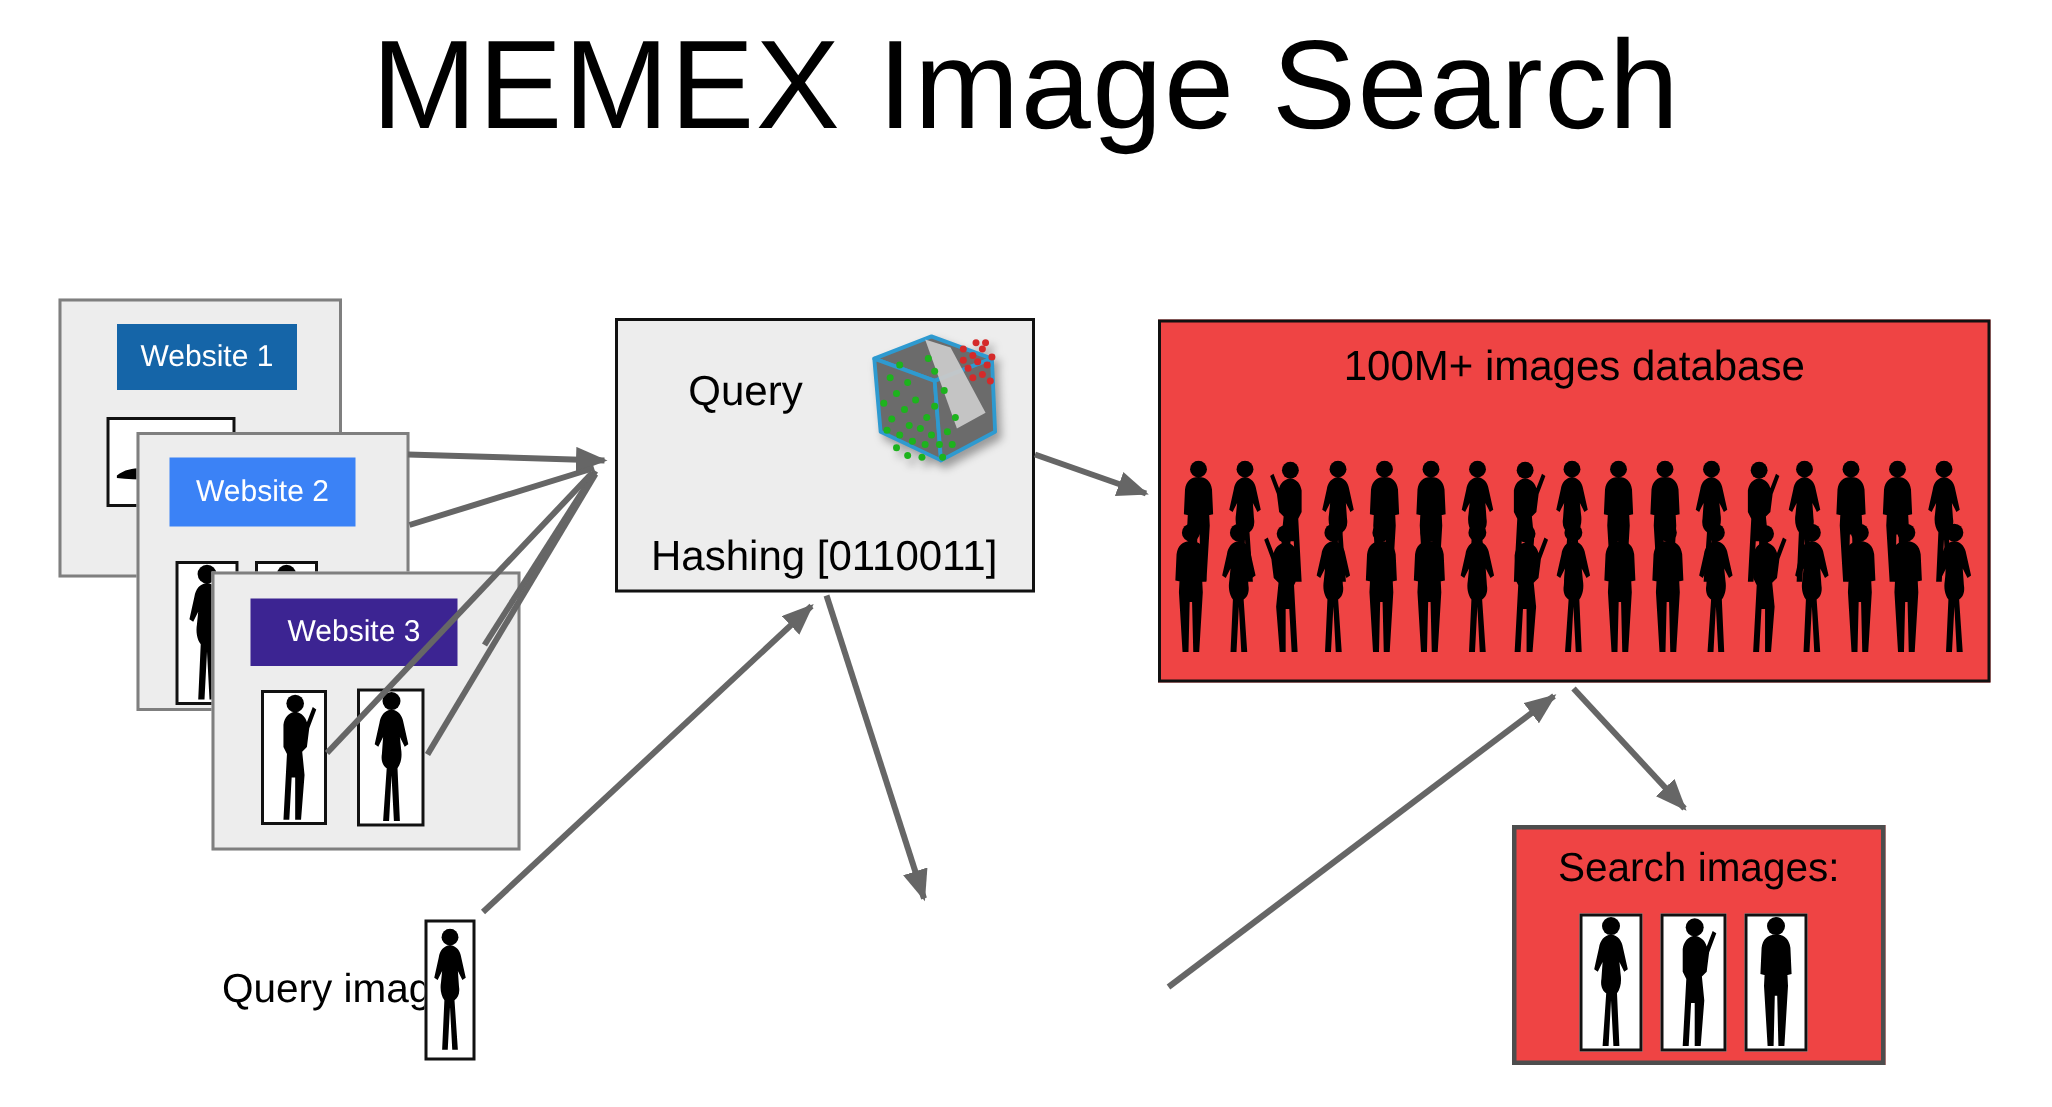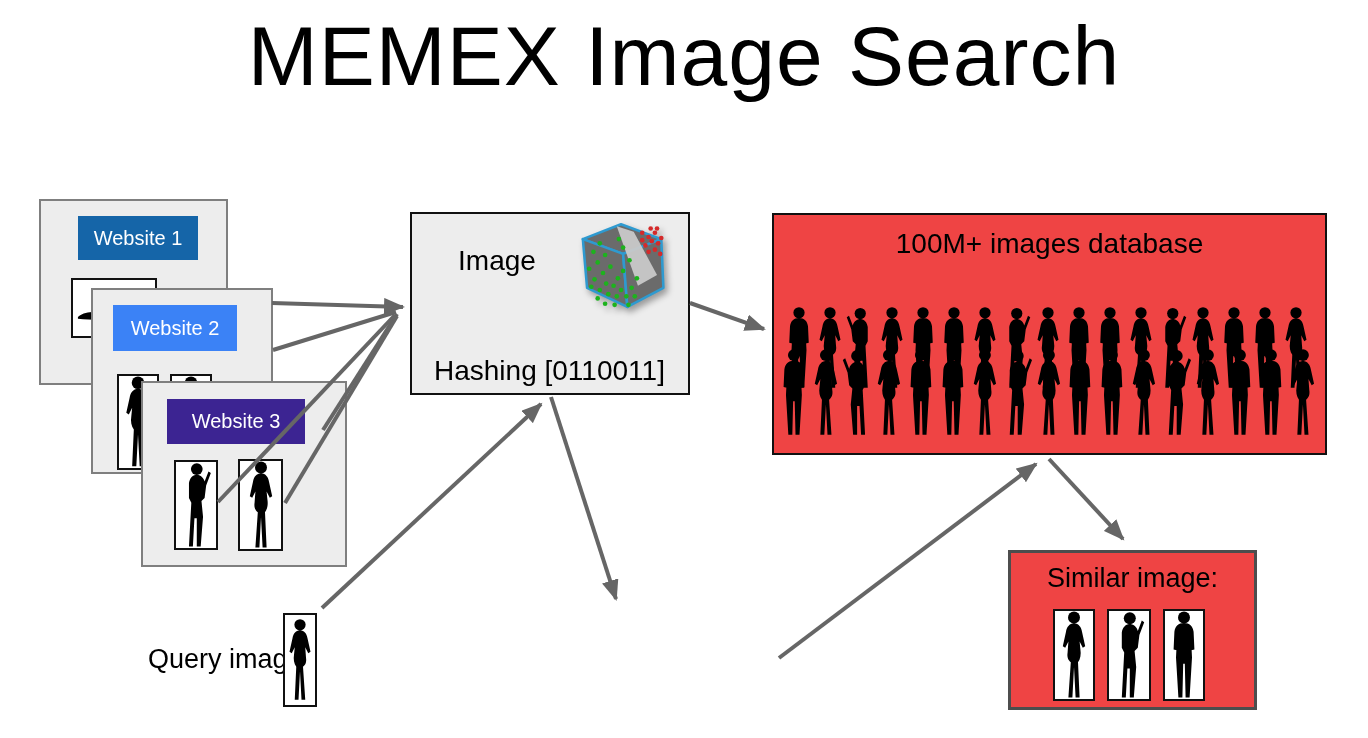--- a/index.html
+++ b/index.html
@@ -107,21 +107,21 @@
     </div>
     <div class="img-frame" style="left:95px;top:76px;width:45px;height:92px;">
       <svg class="fig flip" width="40" height="86" viewBox="0 0 40 110">
           <use href="#pose-a"></use>
         </svg>
     </div>
   </div>
 
   <div id="sentibank-box" class="abs" style="left:410px;top:212px;width:280px;height:183px;">
     <div class="abs label center" style="left:10px;top:30px;width:150px;font-size:28px;">
-      <div>Image</div>
+      <div>Query</div>
     </div>
     <svg class="abs" style="left:156px;top:6px;filter:drop-shadow(3px 4px 3px rgba(0,0,0,.35));" width="106" height="106" viewBox="0 0 100 100">
       <g stroke="var(--cube-edge)" stroke-width="2.4" stroke-linejoin="round">
         <polygon points="50,4 88,18 52,32 14,18" fill="var(--cube-face)"></polygon>
         <polygon points="14,18 52,32 56,82 18,64" fill="var(--cube-face)"></polygon>
         <polygon points="52,32 88,18 90,64 56,82" fill="var(--cube-face)"></polygon>
       </g>
       <polygon points="46,6 62,11 84,52 66,62" fill="var(--cube-plane)" opacity="0.95"></polygon>
       <g id="cube-dots">
           <circle cx="30" cy="22" r="2.2" fill="#1db31d"></circle>
@@ -283,21 +283,21 @@
 
   <div class="abs label" style="left:148px;top:644px;font-size:27px;white-space:nowrap;">Query image:</div>
   <div class="img-frame abs" style="left:283px;top:613px;width:34px;height:94px;">
     <svg class="fig" width="30" height="88" viewBox="0 0 40 110">
         <use href="#pose-a"></use>
       </svg>
   </div>
 
 
   <div id="similar-box" class="abs plain-box" style="left:1008px;top:550px;width:249px;height:160px;">
-    <div class="abs label center" style="left:0;top:10px;width:100%;font-size:27px;">Similar image:</div>
+    <div class="abs label center" style="left:0;top:10px;width:100%;font-size:27px;">Search images:</div>
     <div class="img-frame" style="left:42px;top:56px;width:42px;height:92px;">
       <svg class="fig flip" width="36" height="86" viewBox="0 0 40 110">
           <use href="#pose-a"></use>
         </svg>
     </div>
     <div class="img-frame" style="left:96px;top:56px;width:44px;height:92px;">
       <svg class="fig" width="38" height="86" viewBox="0 0 40 110">
           <use href="#pose-c"></use>
         </svg>
     </div>

